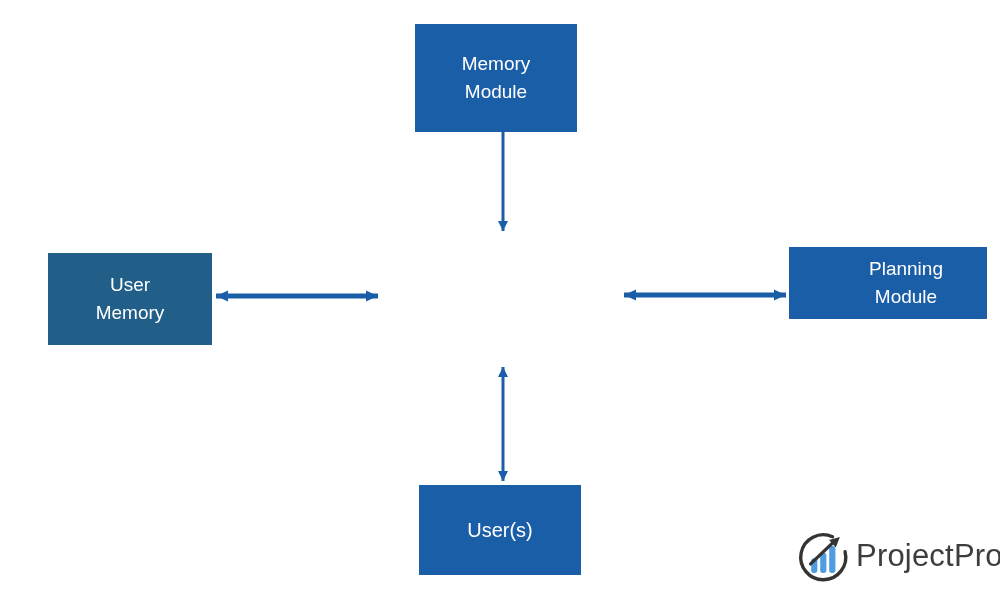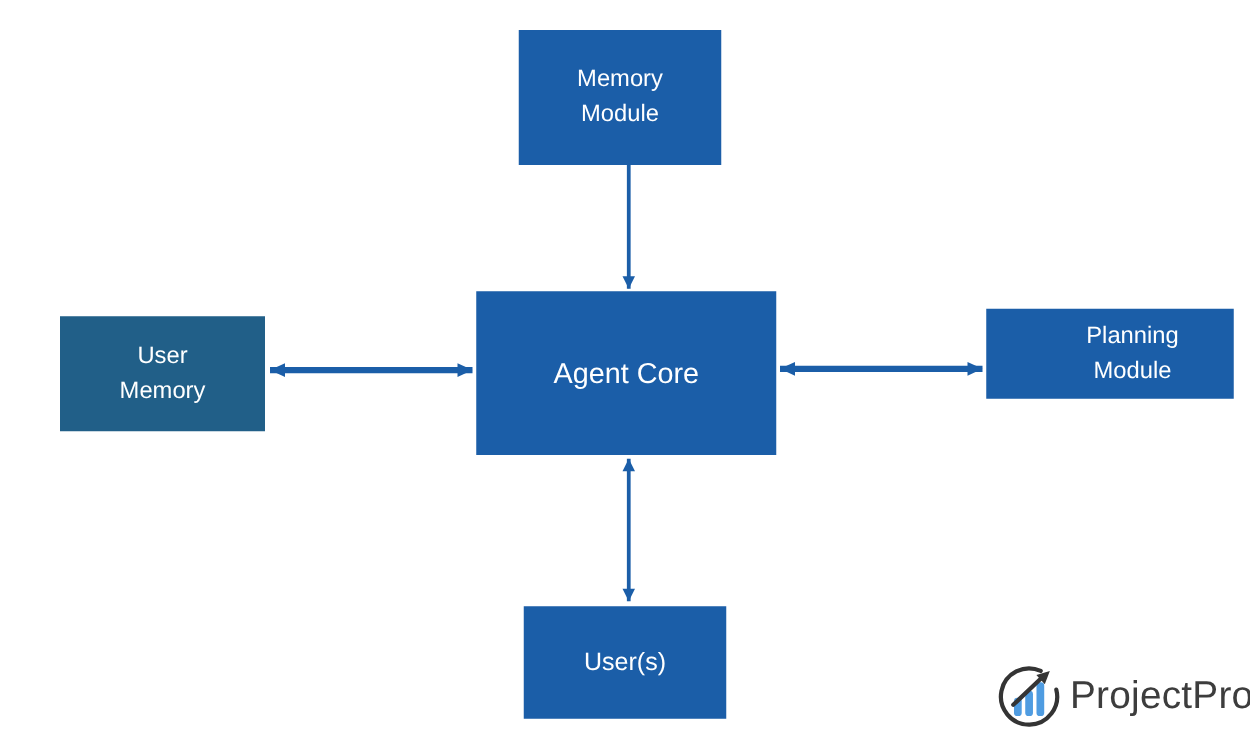--- a/index.html
+++ b/index.html
@@ -92,23 +92,20 @@
     <line class="connector" x1="503" y1="367" x2="503" y2="481" stroke-width="3" marker-start="url(#ah-s)" marker-end="url(#ah-s)"></line>
     <line class="connector" x1="216" y1="296" x2="378" y2="296" stroke-width="5" marker-start="url(#ah-l)" marker-end="url(#ah-l)"></line>
     <line class="connector" x1="624" y1="295" x2="786" y2="295" stroke-width="5" marker-start="url(#ah-l)" marker-end="url(#ah-l)"></line>
   </svg>
 
   <div class="node node--memory">
     <span>Memory</span>
     <span>Module</span>
   </div>
 
-  <div class="node node--agent">
-    <span>Agent Core</span>
-  </div>
 
   <div class="node node--user">
     <span>User</span>
     <span>Memory</span>
   </div>
 
   <div class="node node--planning">
     <span>Planning</span>
     <span>Module</span>
   </div>

